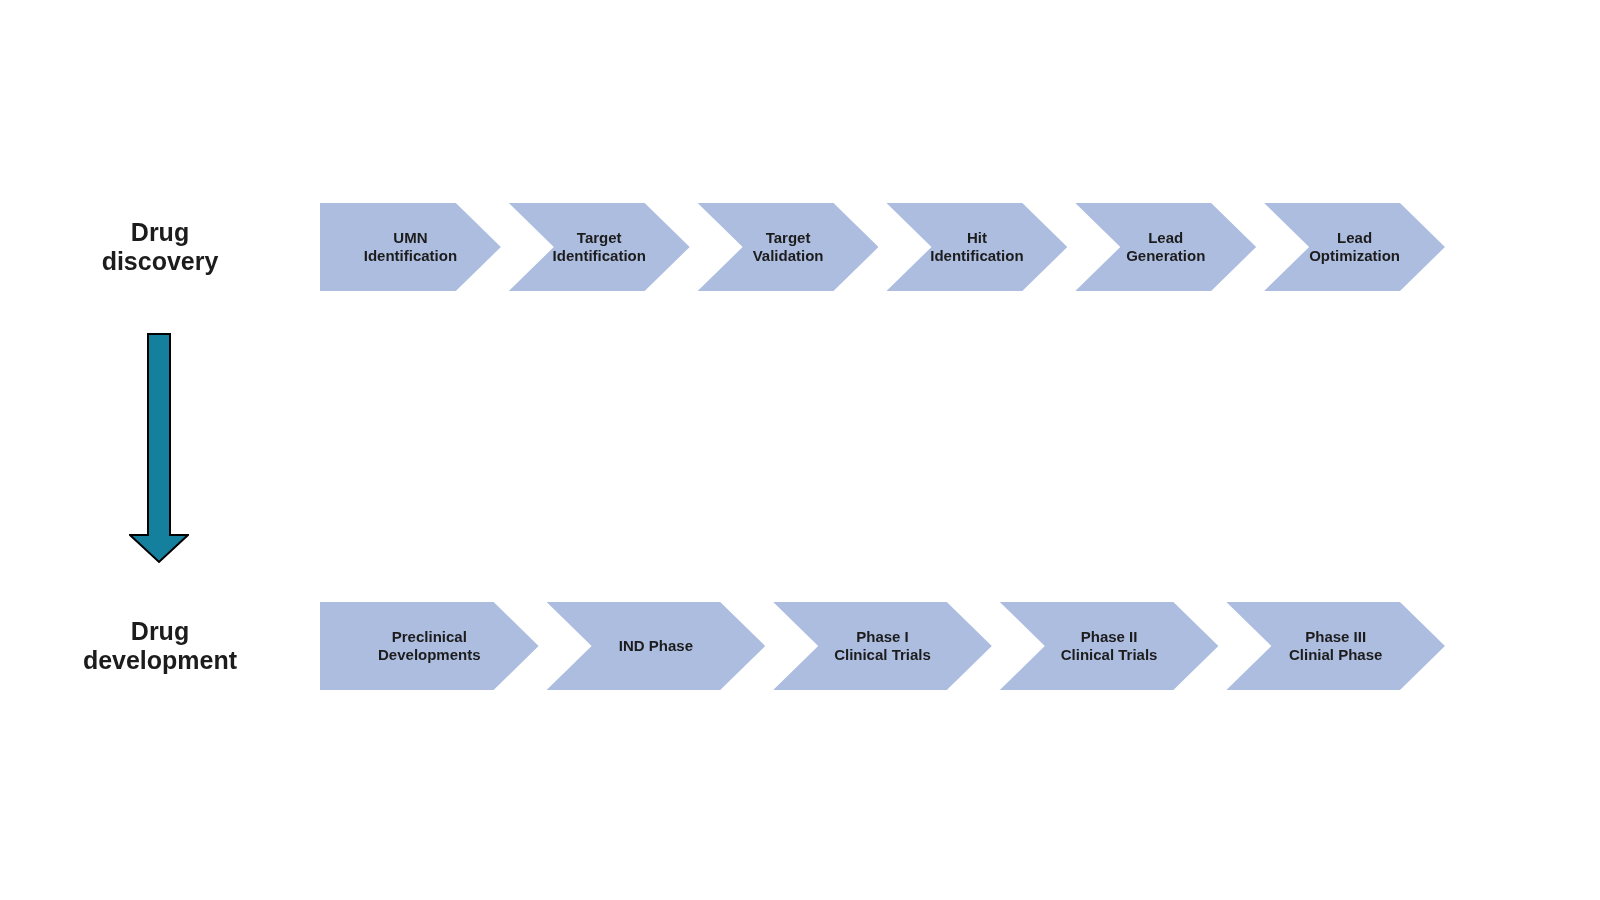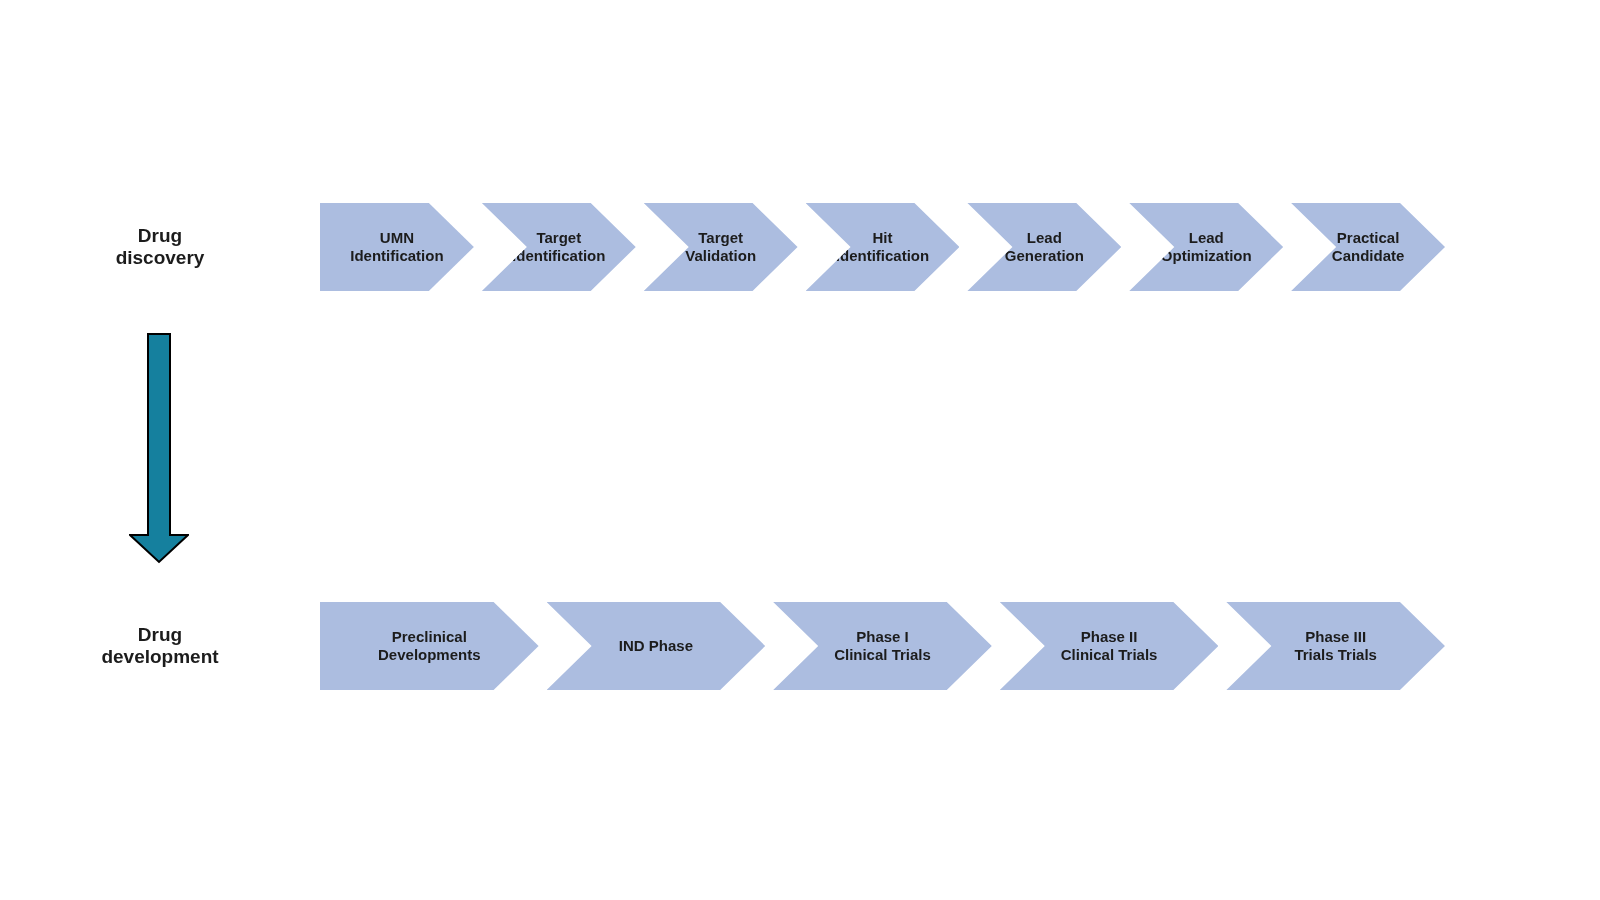--- a/index.html
+++ b/index.html
@@ -18,21 +18,21 @@
   }
   .row-label {
     position: absolute;
     left: 55px;
     width: 210px;
     height: 88px;
     display: flex;
     align-items: center;
     justify-content: center;
     text-align: center;
-    font-size: 19px;
+    font-size: 25px;
     font-weight: bold;
     line-height: 1.15;
     color: var(--text, #1c1c1c);
     white-space: pre-line;
   }
   .row-label.discovery { top: 203px; }
   .row-label.development { top: 602px; }
 
   .chevron-strip {
     position: absolute;
@@ -90,36 +90,34 @@
     <div class="chev">Target
 Identification</div>
     <div class="chev">Target
 Validation</div>
     <div class="chev">Hit
 Identification</div>
     <div class="chev">Lead
 Generation</div>
     <div class="chev">Lead
 Optimization</div>
-    <div class="chev">Practical
-Candidate</div>
   </div>
 
   <svg class="down-arrow" viewBox="0 0 60 231" xmlns="http://www.w3.org/2000/svg" aria-hidden="true">
     <polygon points="19,1 41,1 41,202 59,202 30,229 1,202 19,202"></polygon>
   </svg>
 
   <div class="row-label development">Drug
 development</div>
 
   <div class="chevron-strip development">
     <div class="chev flat-start">Preclinical
 Developments</div>
     <div class="chev">IND Phase</div>
     <div class="chev">Phase I
 Clinical Trials</div>
     <div class="chev">Phase II
 Clinical Trials</div>
     <div class="chev">Phase III
-Trials Trials</div>
+Clinial Phase</div>
   </div>
 
 </div>
 
 </body></html>

